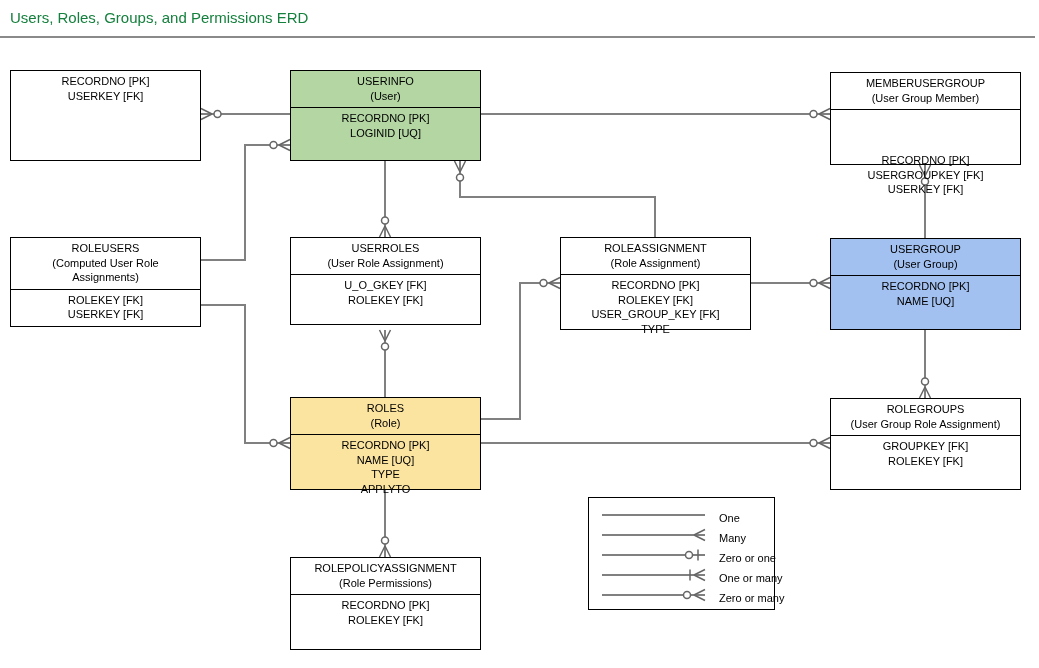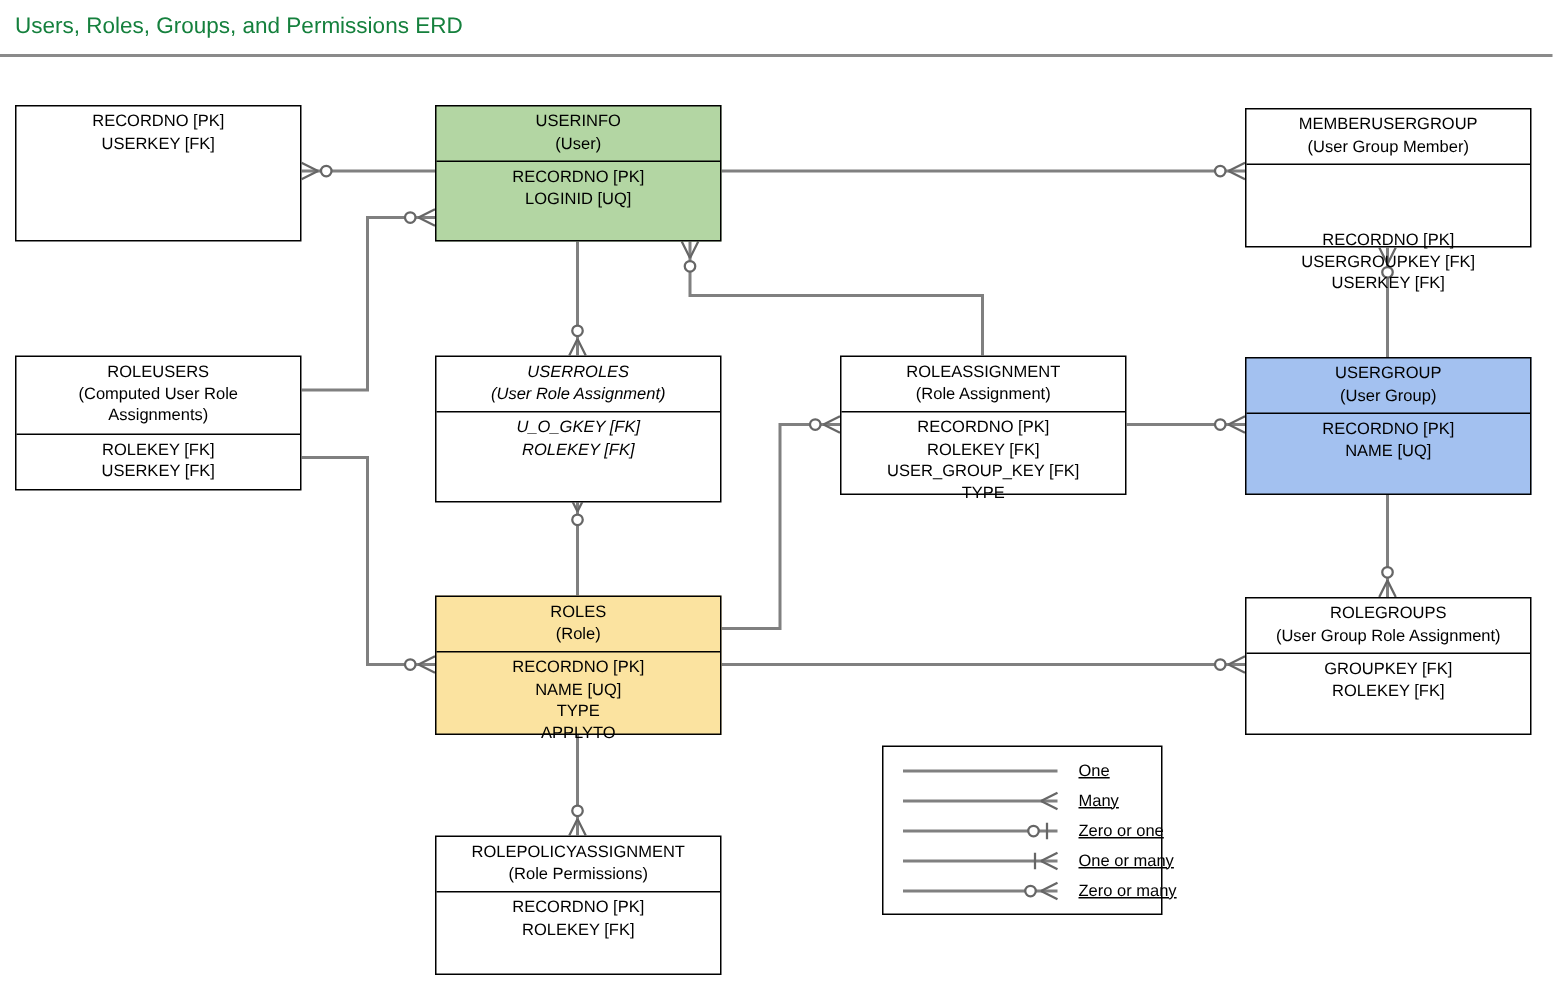--- a/index.html
+++ b/index.html
@@ -9,21 +9,21 @@
   .title-rule{position:absolute;left:0;top:36px;width:1035px;height:2px;background:#8a8a8a;}
   #connector-layer{position:absolute;left:0;top:0;z-index:1;}
   .entity{position:absolute;width:191px;background:#fff;border:1.5px solid #000;box-sizing:border-box;
           display:flex;flex-direction:column;font-size:11px;line-height:14.5px;text-align:center;z-index:2;}
   .ent-header{border-bottom:1.5px solid #000;padding:3px 2px 4px;}
   .ent-fields{padding-top:3px;flex:1;}
   .ent-roleusers .ent-sub{max-width:148px;margin:0 auto;}
   .legend{position:absolute;left:588px;top:497px;width:187px;height:113px;border:1.5px solid #000;
           background:#fff;box-sizing:border-box;display:flex;flex-direction:column;justify-content:center;
           padding-left:10px;z-index:2;}
-  .legend-row{display:flex;align-items:center;height:20px;text-decoration:underline;}
+  .legend-row{display:flex;align-items:flex-end;height:20px;}
   .legend-row svg{width:112px;height:18px;flex:none;}
   .legend-label{font-size:11px;margin-left:8px;white-space:nowrap;}
 </style>
 </head>
 <body>
 
 <div id="canvas">
   <div class="page-title">Users, Roles, Groups, and Permissions ERD</div>
   <div class="title-rule"></div>
 
@@ -129,21 +129,21 @@
     <div class="ent-header">
       <div class="ent-name">ROLEUSERS</div>
       <div class="ent-sub">(Computed User Role Assignments)</div>
     </div>
     <div class="ent-fields">
       <div class="ent-field">ROLEKEY [FK]</div>
       <div class="ent-field">USERKEY [FK]</div>
     </div>
   </div>
 
-  <div class="entity" style="left: 290px; top: 237px; height: 98px; background-color: rgb(255, 255, 255); font-style: italic;">
+  <div class="entity" style="left: 290px; top: 237px; height: 88px; background-color: rgb(255, 255, 255);">
     <div class="ent-header">
       <div class="ent-name">USERROLES</div>
       <div class="ent-sub">(User Role Assignment)</div>
     </div>
     <div class="ent-fields">
       <div class="ent-field">U_O_GKEY [FK]</div>
       <div class="ent-field">ROLEKEY [FK]</div>
     </div>
   </div>
 

